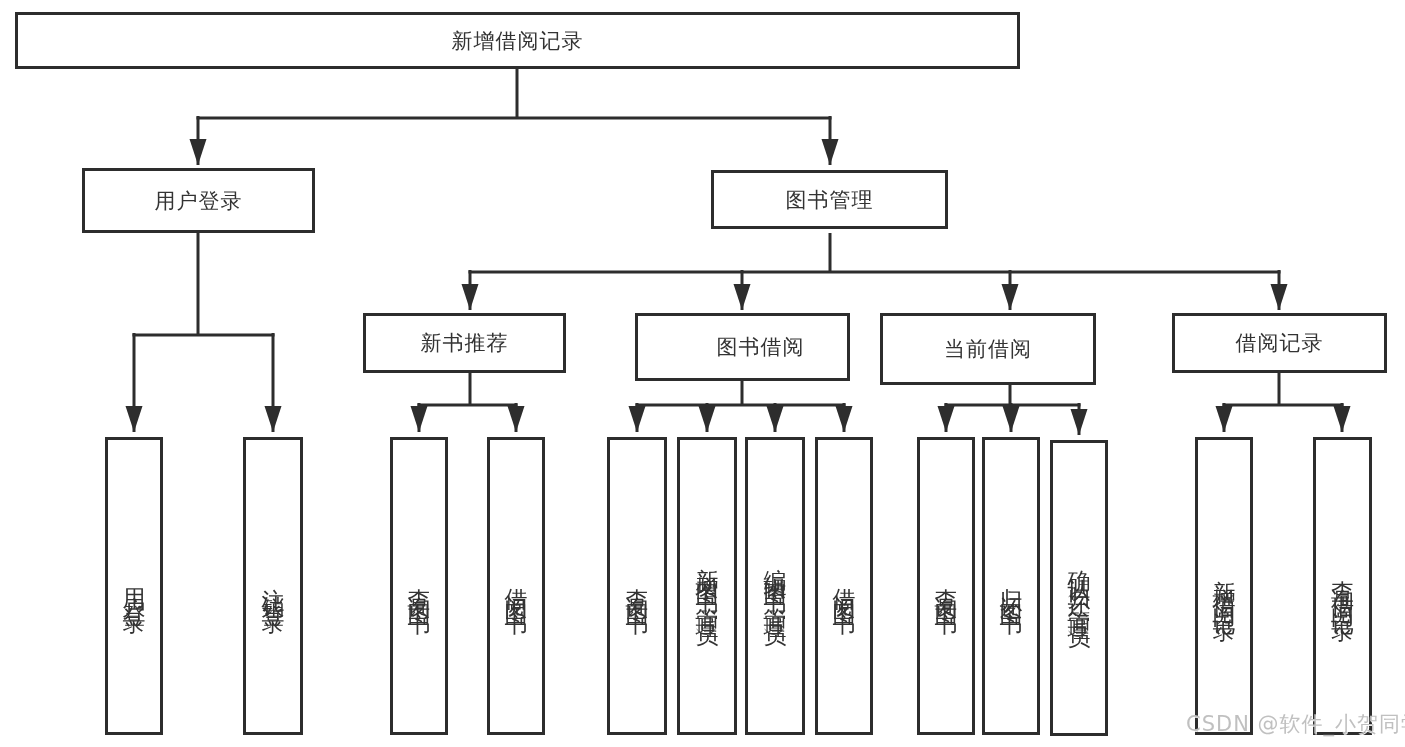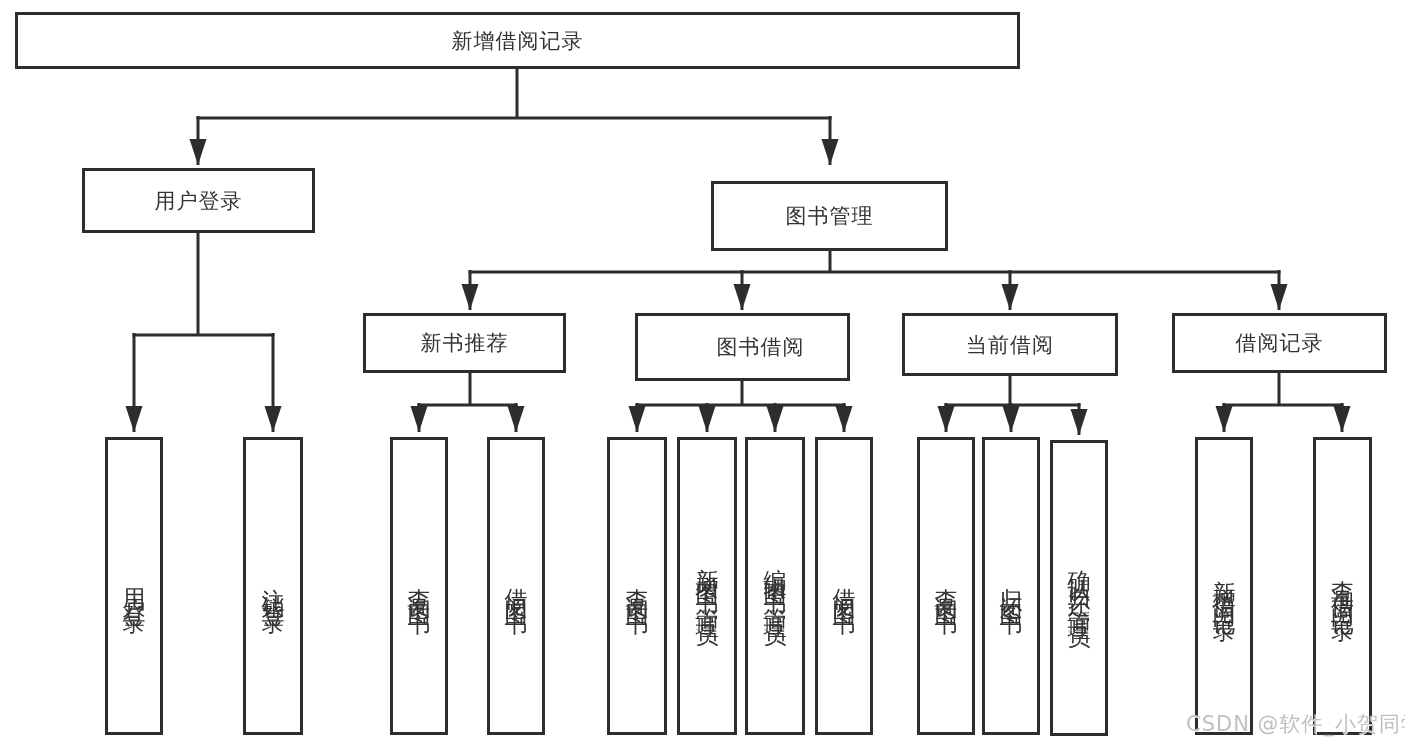--- a/index.html
+++ b/index.html
@@ -114,25 +114,25 @@
       <path class="wire" d="M1279,373 V405"></path>
       <path class="wire" d="M1222.5,405 H1343.5"></path>
       <line class="wire" x1="1224" y1="403" x2="1224" y2="432" marker-end="url(#arrowhead)"></line>
       <line class="wire" x1="1342" y1="403" x2="1342" y2="432" marker-end="url(#arrowhead)"></line>
     </g>
   </svg>
 
   <div class="node root-node" style="left:15px;top:12px;width:1005px;height:57px;">新增借阅记录</div>
 
   <div class="node" style="left:82px;top:168px;width:233px;height:65px;">用户登录</div>
-  <div class="node" style="left:711px;top:181px;width:237px;height:70px;">图书管理</div>
+  <div class="node" style="left:711px;top:170px;width:237px;height:59px;">图书管理</div>
 
   <div class="node" style="left:363px;top:313px;width:203px;height:60px;">新书推荐</div>
   <div class="node" style="left:635px;top:313px;width:215px;height:68px;padding-left:36px;">图书借阅</div>
-  <div class="node" style="left:902px;top:313px;width:216px;height:63px;">当前借阅</div>
+  <div class="node" style="left:880px;top:313px;width:216px;height:72px;">当前借阅</div>
   <div class="node" style="left:1172px;top:313px;width:215px;height:60px;">借阅记录</div>
 
   <div class="node leaf" style="left:105px;top:437px;width:58px;height:298px;">用户登录</div>
   <div class="node leaf" style="left:243px;top:437px;width:60px;height:298px;">注销登录</div>
 
   <div class="node leaf" style="left:390px;top:437px;width:58px;height:298px;">查询图书</div>
   <div class="node leaf" style="left:487px;top:437px;width:58px;height:298px;">借阅图书</div>
 
   <div class="node leaf" style="left:607px;top:437px;width:60px;height:298px;">查询图书</div>
   <div class="node leaf" style="left:677px;top:437px;width:60px;height:298px;">新增图书（管理员）</div>

